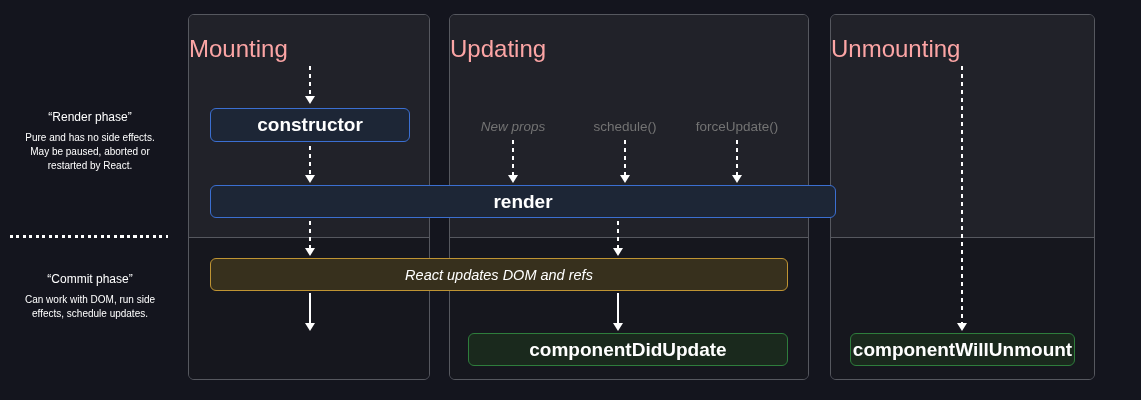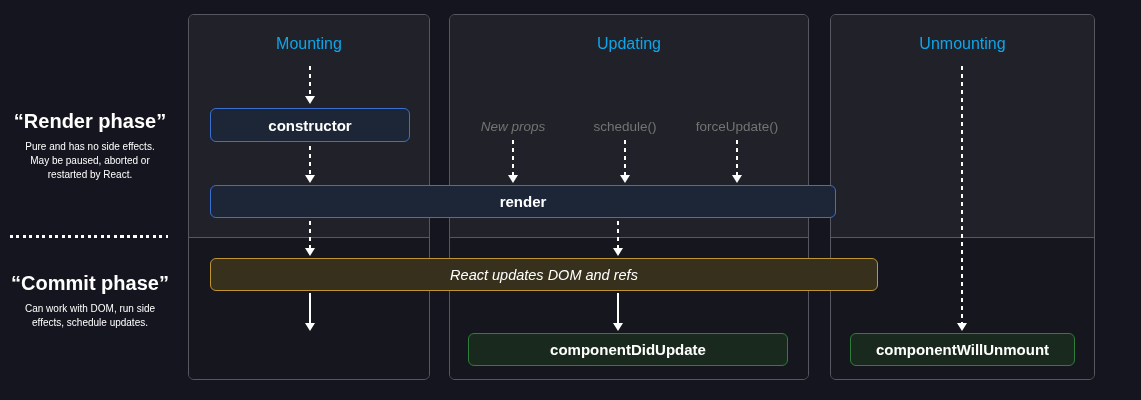--- a/index.html
+++ b/index.html
@@ -4,44 +4,44 @@
 <style>
   html,body { margin:0; padding:0; background:#0e0f16; }
   .stage {
     position:relative; width:1141px; height:400px; overflow:hidden;
     background: var(--page-bg, #14151e);
     font-family: "Liberation Sans", sans-serif;
     color: var(--text, #ffffff);
   }
   
   .phase-block { position:absolute; left:5px; width:170px; text-align:center; }
-  .phase-title { font-size:20px; font-weight:bold; margin-bottom:7px; }
+  .phase-title { font-size:12px; font-weight:normal; margin-bottom:7px; }
   .phase-desc  { font-size:10px; line-height:1.38; width:142px; margin:0 auto;text-align:center; }
   .dotted-divider {
     position:absolute; left:10px; top:235px; width:158px; height:3px;
     background: repeating-linear-gradient(90deg, #fff 0 3px, transparent 3px 6.5px);
   }
   
   .panel {
     position:absolute; top:14px; height:366px; box-sizing:border-box;
     border:1px solid var(--panel-border, #56585f); border-radius:6px; overflow:hidden;
   }
   .panel-top {
     height:223px; box-sizing:border-box;
     background: var(--panel-top-bg, #212229);
     border-bottom:1px solid var(--panel-border, #56585f);
   }
   .panel-bottom { height:142px; background: var(--panel-bottom-bg, #16171e); }
-  .panel-title { text-align:center; padding-top:20px; font-size:16px; color:#0ea5e9; }
+  .panel-title { text-align:left; padding-top:20px; font-size:24px; color:#fca5a5; }
   
   .box {
     position:absolute; z-index:2; box-sizing:border-box;
     display:flex; align-items:center; justify-content:center;
     border-radius:6px; border:1.5px solid;
-    font-size:15px; font-weight:bold; color:#fff;
+    font-size:19px; font-weight:bold; color:#fff;
   }
   .box.blue  { background:var(--blue-bg, #1d2636);  border-color:var(--blue-border, #3b6fd1); }
   .box.gold  { background:var(--gold-bg, #37301d);  border-color:var(--gold-border, #bf9433); font-style:italic; font-weight:normal; font-size:14.5px; }
   .box.green { background:var(--green-bg, #1a291d); border-color:var(--green-border, #2e7d3c); }
   
   .trigger {
     position:absolute; top:119px; transform:translateX(-50%);
     font-size:13.5px; color:#737373; white-space:nowrap; z-index:2;
   }
   .trigger.italic { font-style:italic; }
@@ -135,17 +135,17 @@
       <div class="line"></div>
       <div class="head"></div>
     </div>
   <div class="arrow dashed" style="left:956px; top:66px;  height:265px;">
       <div class="line"></div>
       <div class="head"></div>
     </div>
 
   <div class="box blue" style="left:210px; top:108px; width:200px; height:34px;">constructor</div>
   <div class="box blue" style="left:210px; top:185px; width:626px; height:33px;">render</div>
-  <div class="box gold" style="left:210px; top:258px; width:668px; height:33px;">React updates DOM and refs</div>
+  <div class="box gold" style="left:210px; top:258px; width:578px; height:33px;">React updates DOM and refs</div>
   <div class="box green" style="left:468px; top:333px; width:320px; height:33px;">componentDidUpdate</div>
   <div class="box green" style="left:850px; top:333px; width:225px; height:33px;">componentWillUnmount</div>
 
 </div>
 
 </body></html>

